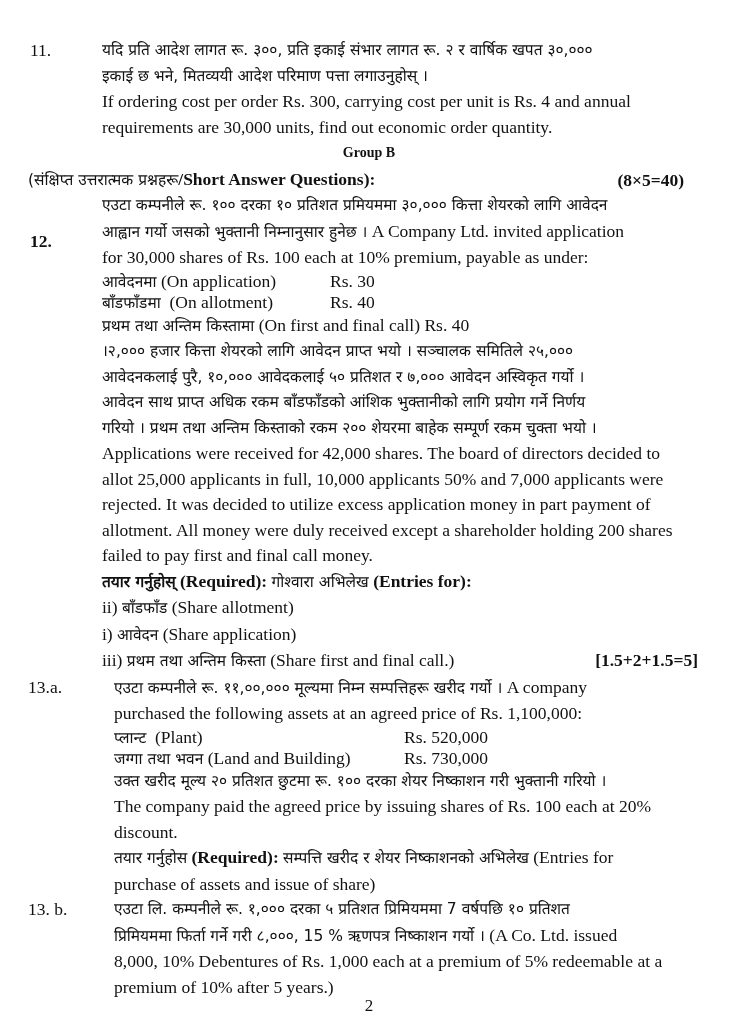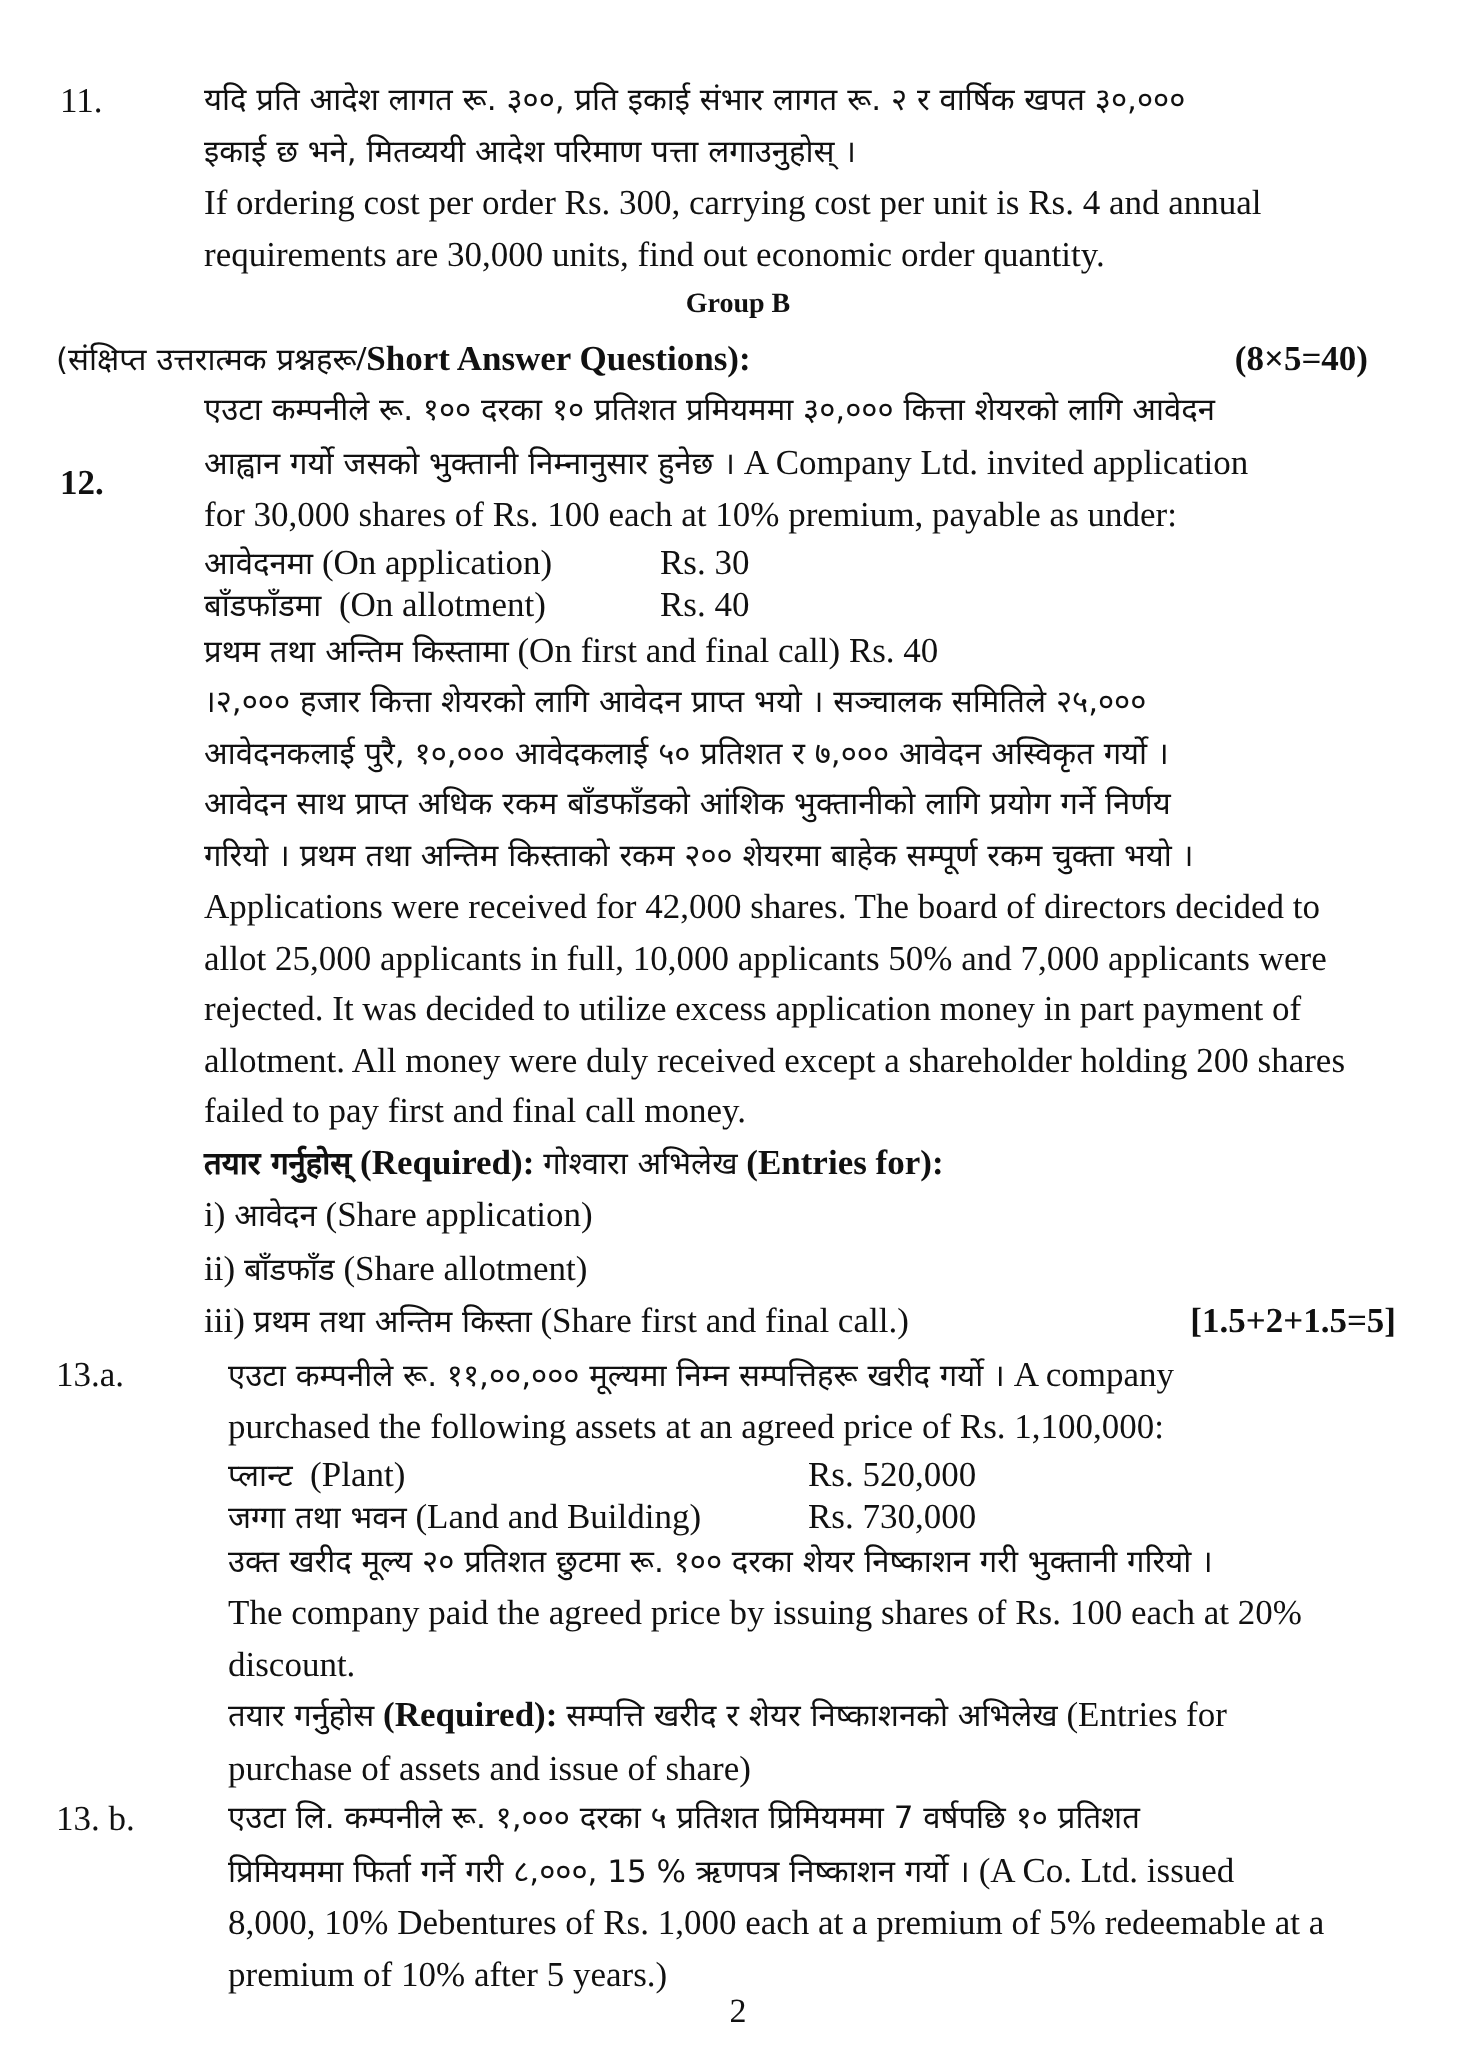--- a/index.html
+++ b/index.html
@@ -63,21 +63,21 @@
     text-align: center;
     font-weight: bold;
     font-size: 14px;
     line-height: 26px;
   }
 
   
   .hdrrow {
     display: flex;
     justify-content: space-between;
-    align-items: flex-start;
+    align-items: center;
     font-size: 17.5px;
     line-height: 26px;
     padding-left: 2px;
     padding-right: 28px;
   }
   .hdrrow .left { white-space: nowrap; }
   .hdrrow .marks { font-weight: bold; white-space: nowrap; }
 
   
   .pair {
@@ -161,24 +161,24 @@
 
       <div class="ln">Applications were received for 42,000 shares. The board of directors decided to</div>
       <div class="ln">allot 25,000 applicants in full, 10,000 applicants 50% and 7,000 applicants were</div>
       <div class="ln">rejected. It was decided to utilize excess application money in part payment of</div>
       <div class="ln">allotment. All money were duly received except a shareholder holding 200 shares</div>
       <div class="ln">failed to pay first and final call money.</div>
 
       <div class="ln"><span class="dev b">तयार गर्नुहोस्</span>&nbsp;<span class="b">(Required):</span>&nbsp;<span class="dev">गोश्वारा अभिलेख</span>&nbsp;<span class="b">(Entries for):</span></div>
 
       <div class="sub">
+        <span class="txt"><span>ii)</span>&nbsp;<span class="dev">बाँडफाँड</span>&nbsp;<span>(Share allotment)</span></span>
+      </div>
+      <div class="sub">
         <span class="txt"><span>i)</span>&nbsp;<span class="dev">आवेदन</span>&nbsp;<span>(Share application)</span></span>
-      </div>
-      <div class="sub">
-        <span class="txt"><span>ii)</span>&nbsp;<span class="dev">बाँडफाँड</span>&nbsp;<span>(Share allotment)</span></span>
       </div>
       <div class="sub">
         <span class="txt"><span>iii)</span>&nbsp;<span class="dev">प्रथम तथा अन्तिम किस्ता</span>&nbsp;<span>(Share first and final call.)</span></span>
         <span class="marks">[1.5+2+1.5=5]</span>
       </div>
     </div>
   </div>
 
   <div class="qrow">
     <div class="qnum wide">13.a.</div>

